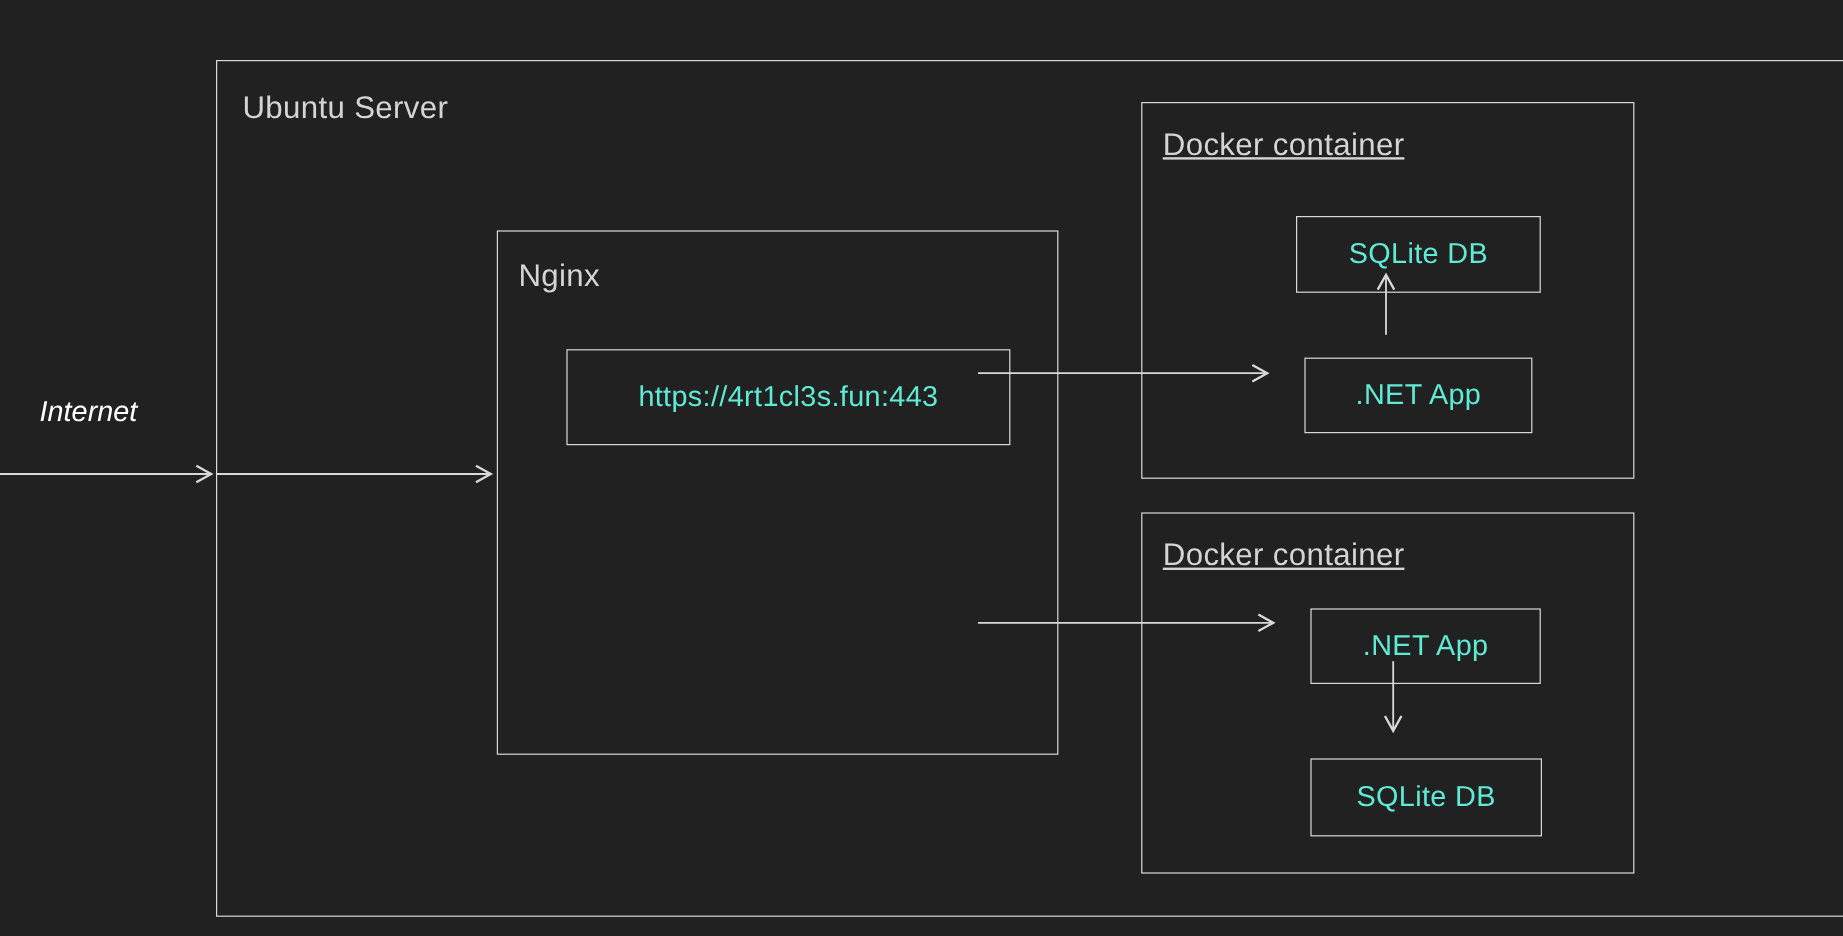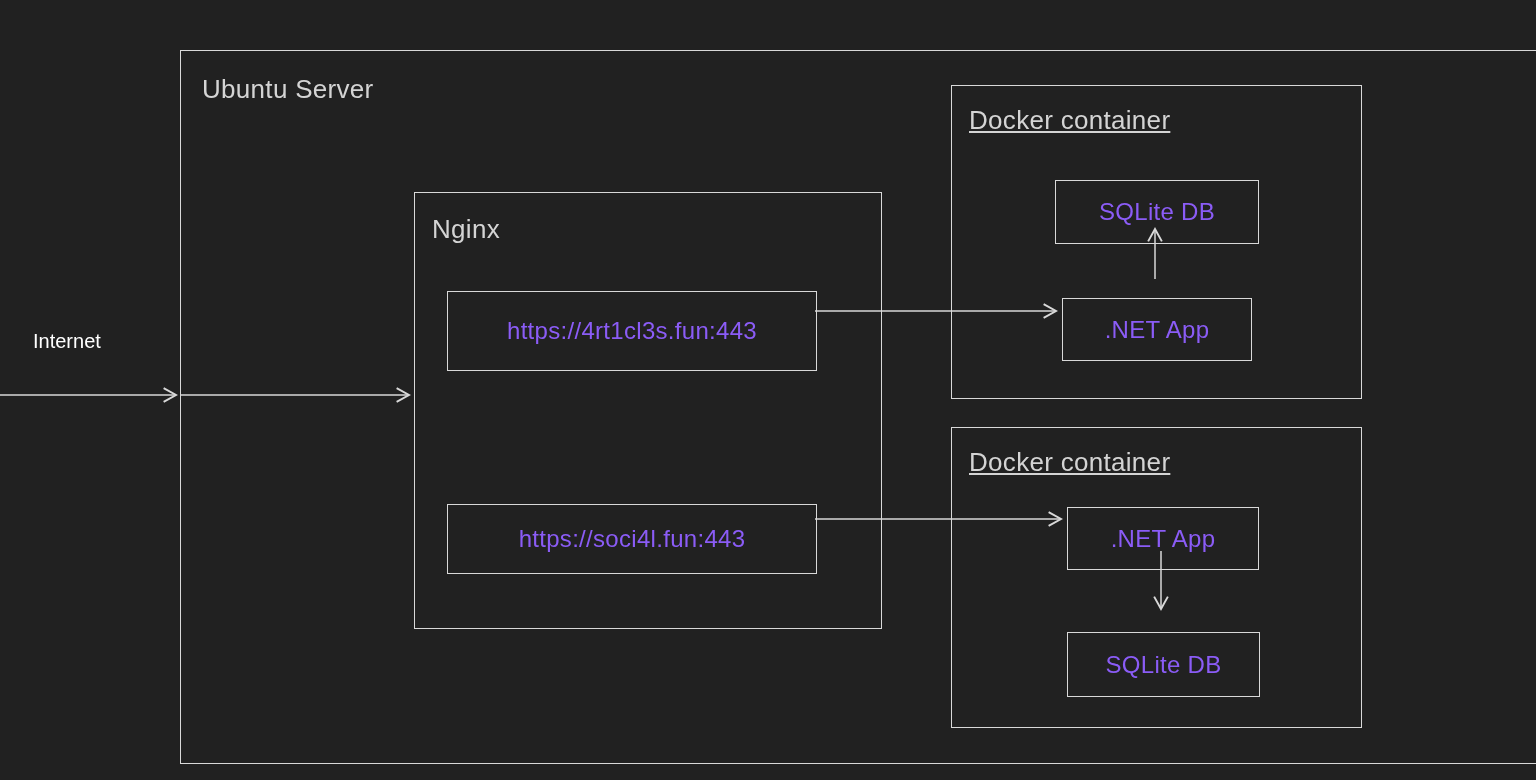--- a/index.html
+++ b/index.html
@@ -28,31 +28,33 @@
     white-space: nowrap;
     letter-spacing: 0.3px;
   }
   .node {
     position: absolute;
     border: 1px solid #d9d9d9;
     box-sizing: border-box;
     display: flex;
     align-items: center;
     justify-content: center;
-    color: #8b5cf6;
+    color: #5eead4;
     font-size: 24px;
     white-space: nowrap;
     letter-spacing: 0.3px;
+    margin-left: 25px;
   }
   .internet-label {
     position: absolute;
     left: 33px;
     top: 330px;
     color: #ffffff;
-    font-size: 20px;
+    font-size: 24px;
+    font-style: italic;
   }
   svg.arrows {
     position: absolute;
     left: 0;
     top: 0;
     width: 100%;
     height: 100%;
     pointer-events: none;
   }
   svg.arrows line {
@@ -99,21 +101,20 @@
   </svg>
 
   <div class="internet-label">Internet</div>
 
   <div class="box ubuntu-box">
     <div class="box-title ubuntu-title">Ubuntu Server</div>
 
     <div class="box nginx-box">
       <div class="box-title nginx-title">Nginx</div>
       <div class="node route1">https://4rt1cl3s.fun:443</div>
-      <div class="node route2">https://soci4l.fun:443</div>
     </div>
 
     <div class="box docker1-box">
       <div class="box-title docker-title">Docker container</div>
       <div class="node db1">SQLite DB</div>
       <div class="node app1">.NET App</div>
     </div>
 
     <div class="box docker2-box">
       <div class="box-title docker-title">Docker container</div>

